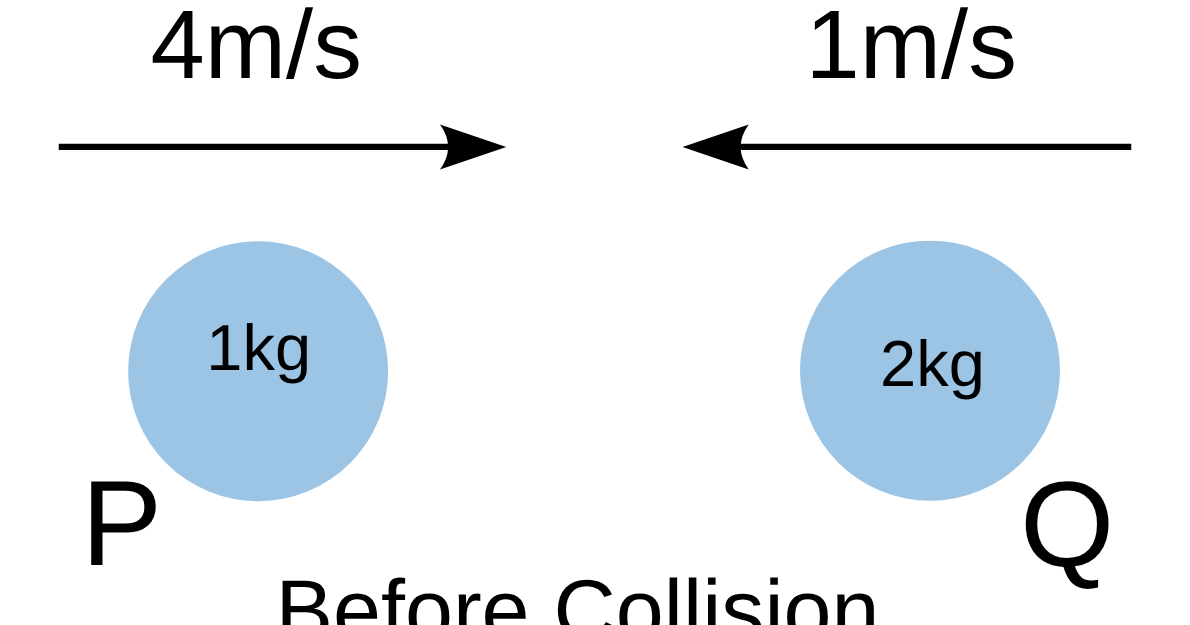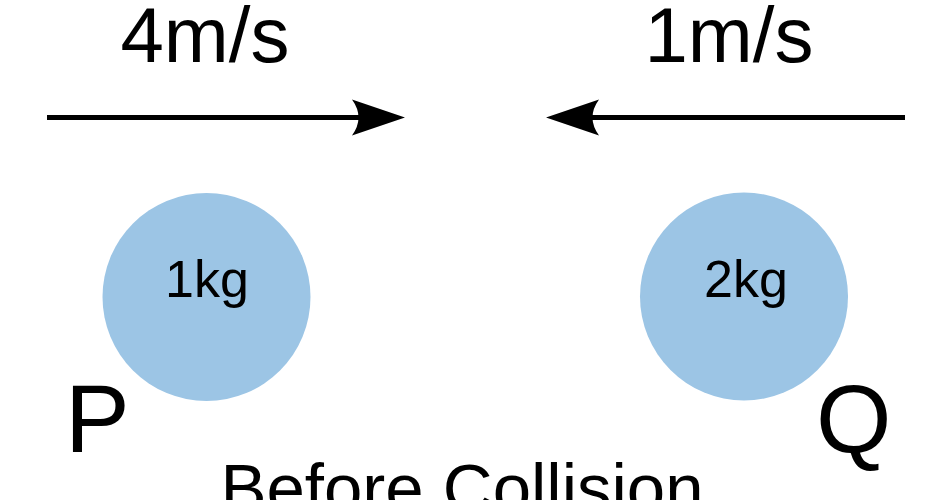--- a/index.html
+++ b/index.html
@@ -61,21 +61,21 @@
 
     <circle cx="744" cy="296.5" r="104" stroke-width="4.5" fill="#9CC5E5"></circle>
   </svg>
 
   <div class="lbl vel" style="left:205px; top:-4px;">4m/s</div>
 
   <div class="lbl vel" style="left:729px; top:-4px;">1m/s</div>
 
   <div class="lbl mass" style="left:207px; top:253px;">1kg</div>
 
-  <div class="lbl mass" style="left:746px; top:253px;">2kg</div>
+  <div class="lbl mass" style="left:746px; top:266px;">2kg</div>
 
   <div class="lbl ballname" style="left:65px; top:370px;">P</div>
 
   <div class="lbl ballname" style="left:816px; top:371px;">Q</div>
 
   <div class="lbl caption" style="left:462px; top:454px;">Before Collision</div>
 
 </div>
 
 </body></html>

